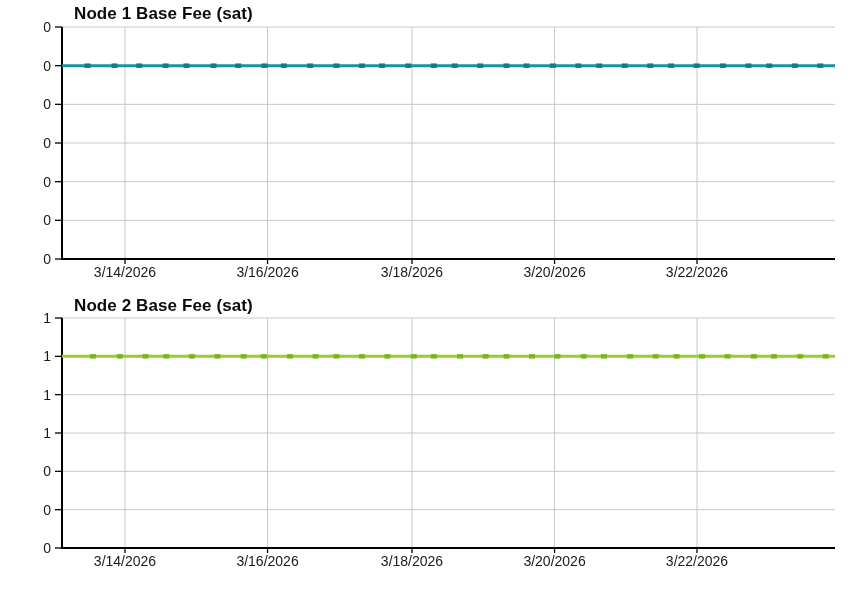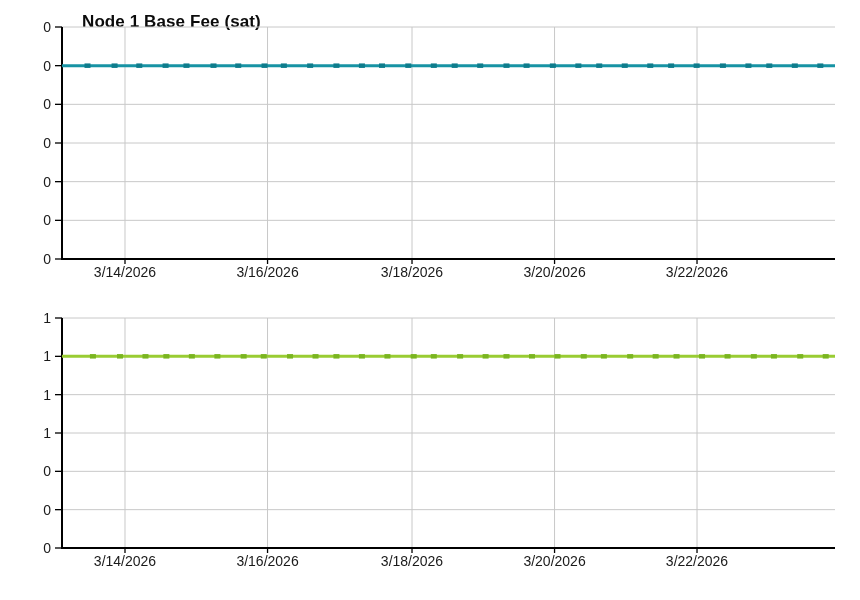--- a/index.html
+++ b/index.html
@@ -17,21 +17,21 @@
   }
   .chart-section {
     position: absolute;
     left: 0;
     width: 860px;
   }
   .chart-title {
     position: absolute;
     left: 74px;
     top: 4px;
-    margin: 8px;
+    margin: 0;
     font-size: 17px;
     font-weight: 700;
     color: #0b0b0b;
     letter-spacing: 0.1px;
     white-space: nowrap;
   }
   .plot-svg {
     position: absolute;
     left: 0;
     top: 0;
@@ -115,20 +115,21 @@
       <line x1="693.6329999999999" y1="65.66666666666666" x2="699.6329999999999" y2="65.66666666666666" stroke="#0e7c8c" stroke-width="4.5"></line>
       <line x1="719.915" y1="65.66666666666666" x2="725.915" y2="65.66666666666666" stroke="#0e7c8c" stroke-width="4.5"></line>
       <line x1="745.424" y1="65.66666666666666" x2="751.424" y2="65.66666666666666" stroke="#0e7c8c" stroke-width="4.5"></line>
       <line x1="766.2950000000001" y1="65.66666666666666" x2="772.2950000000001" y2="65.66666666666666" stroke="#0e7c8c" stroke-width="4.5"></line>
       <line x1="791.804" y1="65.66666666666666" x2="797.804" y2="65.66666666666666" stroke="#0e7c8c" stroke-width="4.5"></line>
       <line x1="817.313" y1="65.66666666666666" x2="823.313" y2="65.66666666666666" stroke="#0e7c8c" stroke-width="4.5"></line>
     </svg>
 </section>
 
 <section class="chart-section" style="top:292px; height:300px;">
+  <h3 class="chart-title">Node 2 Base Fee (sat)</h3>
   <svg class="plot-svg" width="860" height="300" viewBox="0 0 860 300">
       <line x1="124.99950000000001" y1="26" x2="124.99950000000001" y2="256" stroke="#c8c8c8" stroke-width="1"></line>
       <line x1="267.5407" y1="26" x2="267.5407" y2="256" stroke="#c8c8c8" stroke-width="1"></line>
       <line x1="412.01439999999997" y1="26" x2="412.01439999999997" y2="256" stroke="#c8c8c8" stroke-width="1"></line>
       <line x1="554.5555999999999" y1="26" x2="554.5555999999999" y2="256" stroke="#c8c8c8" stroke-width="1"></line>
       <line x1="697.0195" y1="26" x2="697.0195" y2="256" stroke="#c8c8c8" stroke-width="1"></line>
       <line x1="62" y1="26" x2="835" y2="26" stroke="#c8c8c8" stroke-width="1"></line>
       <line x1="62" y1="64.33333333333334" x2="835" y2="64.33333333333334" stroke="#c8c8c8" stroke-width="1"></line>
       <line x1="62" y1="102.66666666666667" x2="835" y2="102.66666666666667" stroke="#c8c8c8" stroke-width="1"></line>
       <line x1="62" y1="141" x2="835" y2="141" stroke="#c8c8c8" stroke-width="1"></line>

